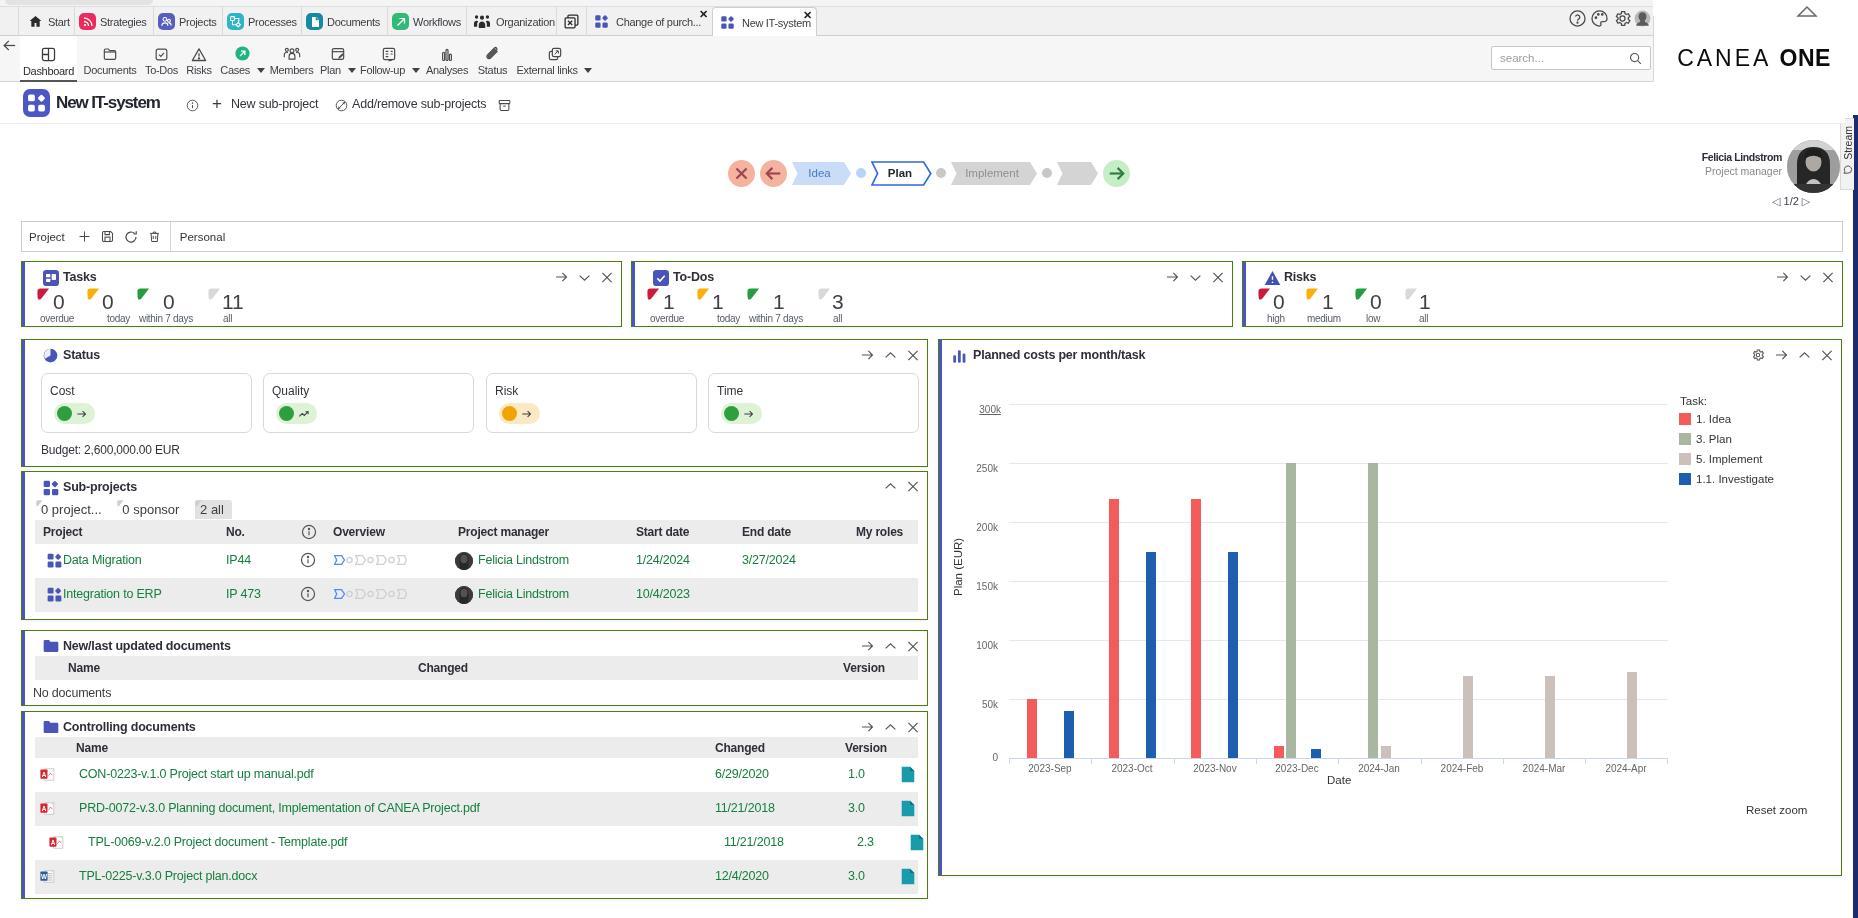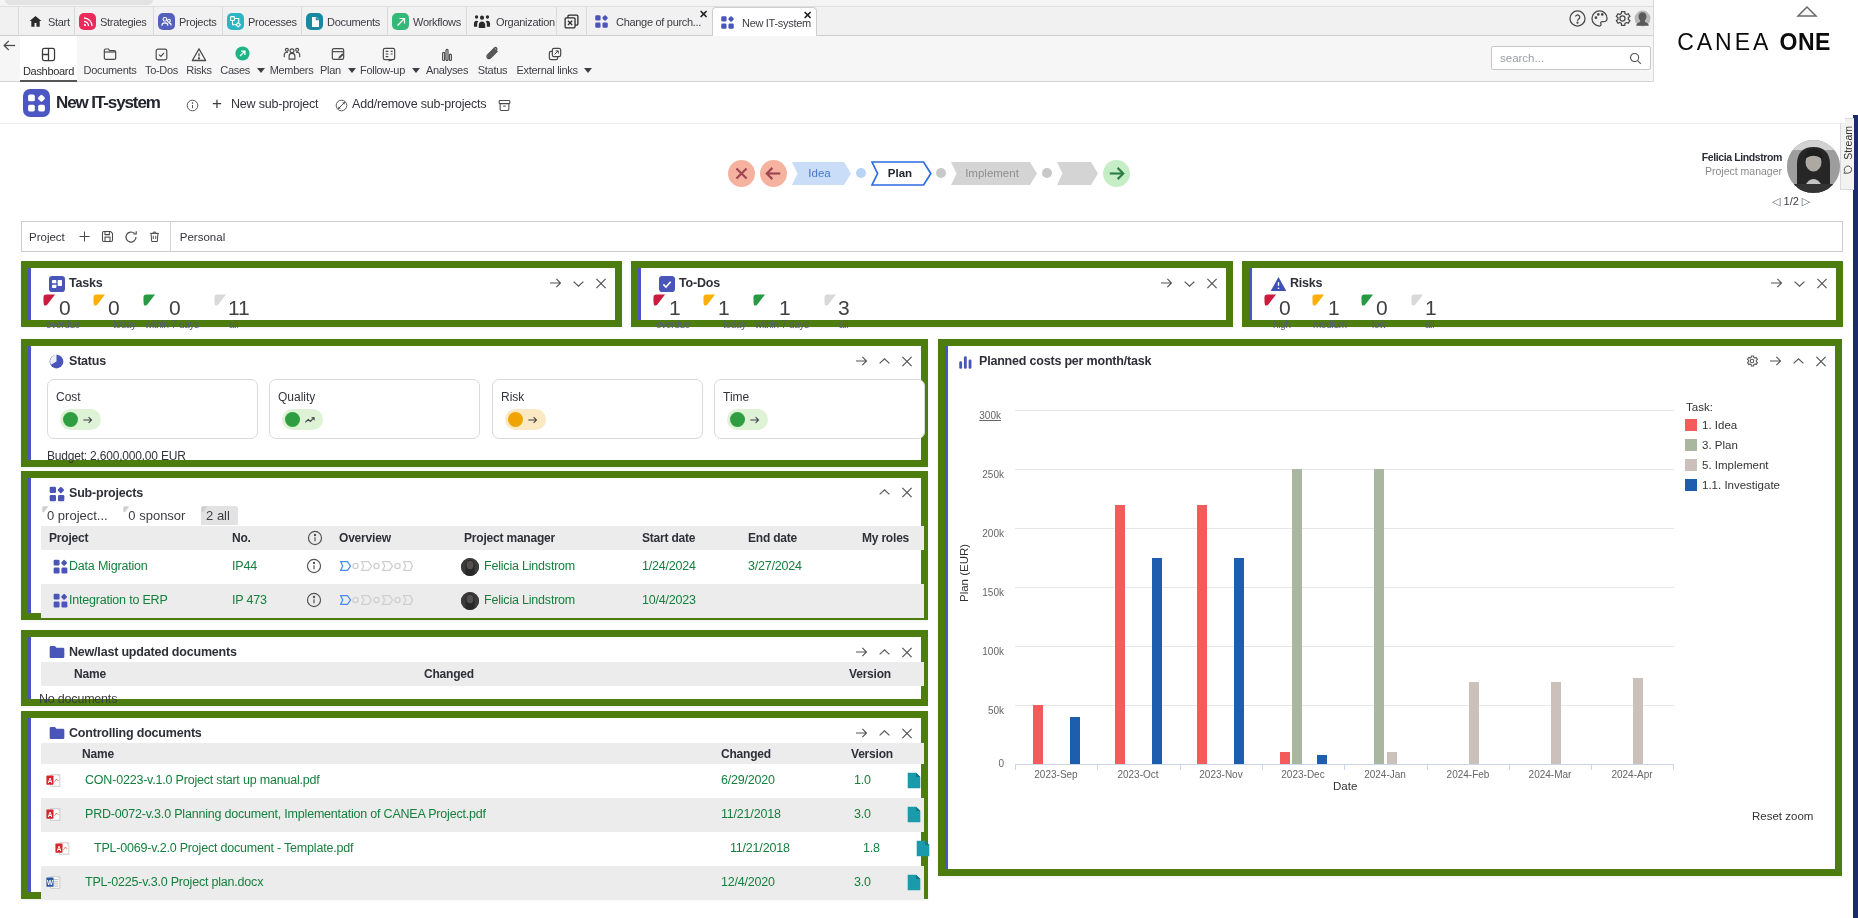--- a/index.html
+++ b/index.html
@@ -11,21 +11,21 @@
 #topnav { position:absolute; left:0; top:0; width:1653px; height:36px; background:#f1f1f2; border-bottom:1px solid #cfcfcf; }
 #topstrip { position:absolute; left:5px; top:0; width:148px; height:5px; background:#e3e3e3; border-radius:0 0 5px 5px; }
 .navitem { position:absolute; top:7px; height:29px; display:flex; align-items:center; border-right:1px solid #dadada; font-size:11px; letter-spacing:-0.3px; color:#3c3c43; white-space:nowrap; }
 .navicon { width:17px; height:17px; border-radius:5px; margin-right:4px; flex:0 0 auto; display:flex; align-items:center; justify-content:center; }
 .tab { position:absolute; top:7px; height:29px; display:flex; align-items:center; font-size:11px; letter-spacing:-0.3px; color:#3c3c43; white-space:nowrap; }
 .tab .x { position:absolute; top:1px; right:4px; font-size:11px; color:#222; font-weight:bold; }
 #tab-active { background:#fff; border:1px solid #cfcfcf; border-bottom:none; border-radius:4px 4px 0 0; height:30px; }
 .nav-right-ic { position:absolute; top:9px; width:19px; height:19px; }
 
 
-#logopanel { position:absolute; left:1653px; top:0; width:205px; height:82px; background:#fff; border-left:1px solid #d8d8d8; }
+#logopanel { position:absolute; left:1653px; top:16px; width:205px; height:82px; background:#fff; border-left:1px solid #d8d8d8; }
 #logo { position:absolute; left:0; top:29px; width:200px; text-align:center; font-size:23px; color:#0b0b0b; letter-spacing:3px; white-space:nowrap; }
 #logo b { font-weight:800; letter-spacing:0.5px; }
 #collapse-tri { position:absolute; left:1796px; top:3px; width:22px; height:12px; }
 
 
 #toolbar2 { position:absolute; left:0; top:36px; width:1653px; height:46px; background:#f6f6f7; border-bottom:1px solid #d4d4d4; }
 .t2item { position:absolute; top:4px; text-align:center; }
 .t2item .ic { height:22px; display:flex; align-items:flex-end; justify-content:center; margin-bottom:2px; }
 .t2item .lb { font-size:11px; letter-spacing:-0.3px; color:#3f3f46; white-space:nowrap; }
 #t2-dash { background:#fff; border-bottom:2px solid #555; top:0; padding-top:5px; height:46px; }
@@ -45,21 +45,21 @@
 
 
 .stepcircle { position:absolute; width:27px; height:27px; border-radius:50%; top:160px; }
 .stepdot { position:absolute; width:10px; height:10px; border-radius:50%; top:168px; }
 .steptext { position:absolute; top:167px; font-size:11.5px; }
 
 
 #ptoolbar { position:absolute; left:21px; top:221px; width:1822px; height:31px; background:#fff; border:1px solid #cdcdcd; display:flex; align-items:center; font-size:11.5px; color:#33343c; }
 
 
-.widget { position:absolute; background:#fff; border:7px solid #4d7c0f; box-shadow:0 1px 3px rgba(0,0,0,0.07); }
+.widget { position:absolute; background:#fff; border:1px solid #4d7c0f; box-shadow:0 1px 3px rgba(0,0,0,0.07); }
 .widget::before { content:""; position:absolute; left:0; top:0; bottom:0; width:3px; background:#4a54c2; z-index:3; }
 .wtitle { position:absolute; left:41px; top:8px; font-size:12.5px; font-weight:bold; letter-spacing:-0.2px; color:#2e2f38; }
 .wicons { position:absolute; right:7px; top:8px; display:flex; gap:9px; align-items:center; }
 .wicons svg { display:block; }
 .flag { position:absolute; width:13px; height:13px; }
 .statnum { position:absolute; font-size:21px; color:#3f3f46; }
 .statlb { position:absolute; font-size:10px; letter-spacing:-0.3px; color:#565d68; }
 .thead { position:absolute; background:#ececed; font-size:12px; font-weight:bold; letter-spacing:-0.2px; color:#2e2f38; }
 .trow { position:absolute; font-size:12.5px; letter-spacing:-0.2px; color:#15803d; }
 .altrow { background:#ececec; }
@@ -785,21 +785,21 @@
   <div class="trow" style="left:22px;top:114px;width:883px;height:34px;">
     <svg class="abs" style="left:4px;top:8px;" width="17" height="17" viewBox="0 0 24 24">
           <rect x="8" y="4" width="13" height="16" fill="#fff" stroke="#b9b9b9" stroke-width="1"></rect>
           <path d="M21 4h-4l4 4z" fill="#d9d9d9"></path>
           <path d="M13 14c1.5-1 2.5-2.5 3-4 .8 1.2 1.8 2 3 2.4" stroke="#c33" stroke-width="0.9" fill="none"></path>
           <rect x="2" y="5" width="10" height="13" rx="1" fill="#d6262e"></rect>
           <text x="7" y="15" font-size="9" font-weight="bold" fill="#fff" text-anchor="middle" font-family="Liberation Sans">A</text>
         </svg>
     <span class="abs" style="left:44px;top:9px;">TPL-0069-v.2.0 Project document - Template.pdf</span>
     <span class="abs" style="left:680px;top:9px;">11/21/2018</span>
-    <span class="abs" style="left:813px;top:9px;">1.8</span>
+    <span class="abs" style="left:813px;top:9px;">2.3</span>
     <svg class="abs" style="left:866px;top:8px;" width="14" height="17" viewBox="0 0 20 24" fill="#199bab">
           <path d="M1 1h12l6 6v16h-18z"></path>
           <path d="M13 1v6h6z" fill="#0e7482"></path>
         </svg>
   </div>
   <div class="trow altrow" style="left:13px;top:148px;width:883px;height:34px;">
     <svg class="abs" style="left:4px;top:8px;" width="17" height="17" viewBox="0 0 24 24">
           <rect x="8" y="4" width="13" height="16" fill="#fff" stroke="#b9b9b9" stroke-width="1"></rect>
           <path d="M21 4h-4l4 4z" fill="#d9d9d9"></path>
           <path d="M10 8h9M10 11h9M10 14h9M10 17h9" stroke="#9a9a9a" stroke-width="1"></path>
@@ -839,21 +839,21 @@
         </svg>
   </div>
 
   <div class="gline" style="top:64px;"></div>
   <div class="gline" style="top:123px;"></div>
   <div class="gline" style="top:182px;"></div>
   <div class="gline" style="top:241px;"></div>
   <div class="gline" style="top:300px;"></div>
   <div class="gline" style="top:359px;"></div>
   <div class="gline" style="top:418px;background:#ccd6eb;"></div>
-  <div class="ylab" style="left:18px;top:64px;text-decoration:underline;">300k</div>
+  <div class="ylab" style="left:24px;top:64px;text-decoration:underline;">300k</div>
   <div class="ylab" style="left:21px;top:123px;">250k</div>
   <div class="ylab" style="left:21px;top:182px;">200k</div>
   <div class="ylab" style="left:21px;top:241px;">150k</div>
   <div class="ylab" style="left:21px;top:300px;">100k</div>
   <div class="ylab" style="left:21px;top:359px;">50k</div>
   <div class="ylab" style="left:21px;top:412px;">0</div>
 
   <div class="abs" style="left:70px;top:418px;width:1px;height:6px;background:#ccd6eb;"></div>
   <div class="abs" style="left:152px;top:418px;width:1px;height:6px;background:#ccd6eb;"></div>
   <div class="abs" style="left:235px;top:418px;width:1px;height:6px;background:#ccd6eb;"></div>

